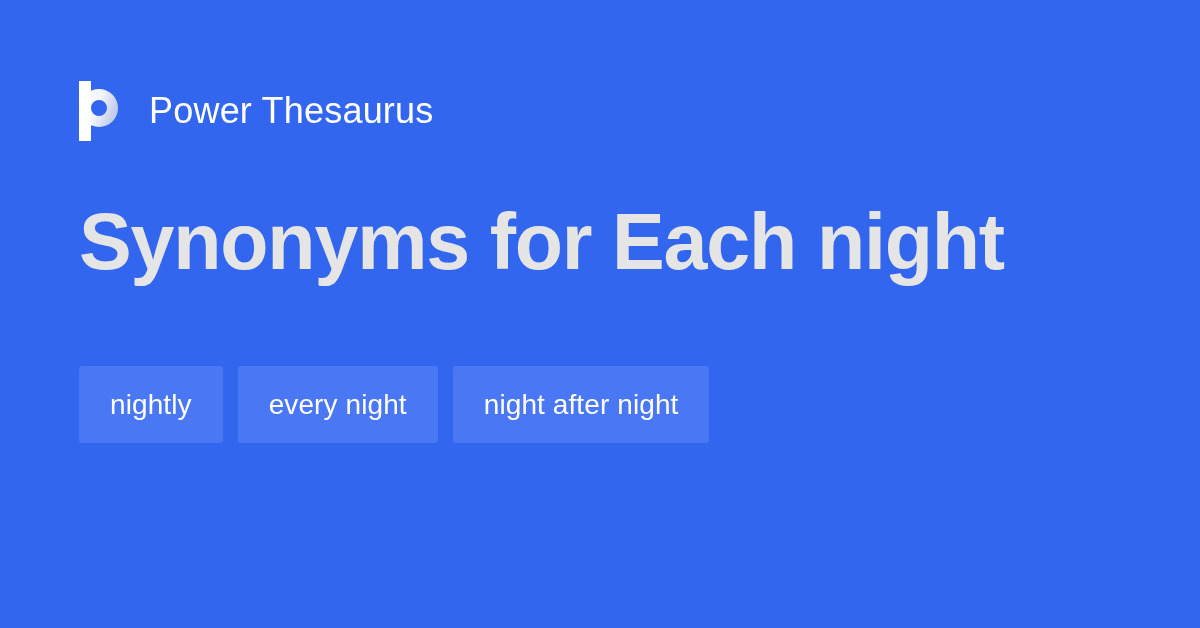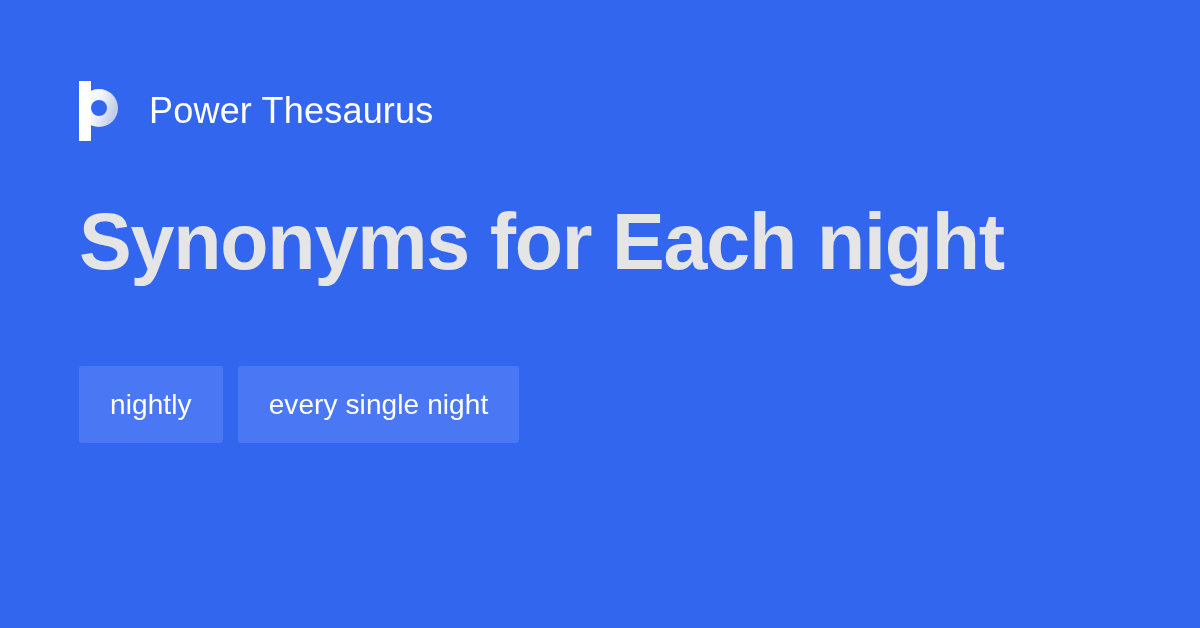--- a/index.html
+++ b/index.html
@@ -118,16 +118,17 @@
         <rect x="0" y="8" width="12" height="38" fill="#ffffff" opacity="0.85"></rect>
       </svg>
     </span>
     <span class="brand-name">Power Thesaurus</span>
   </div>
 
   <h1 class="headline">Synonyms for Each night</h1>
 
   <div class="chips">
     <div class="chip">nightly</div>
-    <div class="chip">every single night</div>
+    <div class="chip">every night</div>
+    <div class="chip">night after night</div>
   </div>
 
 </div>
 
 </body></html>

